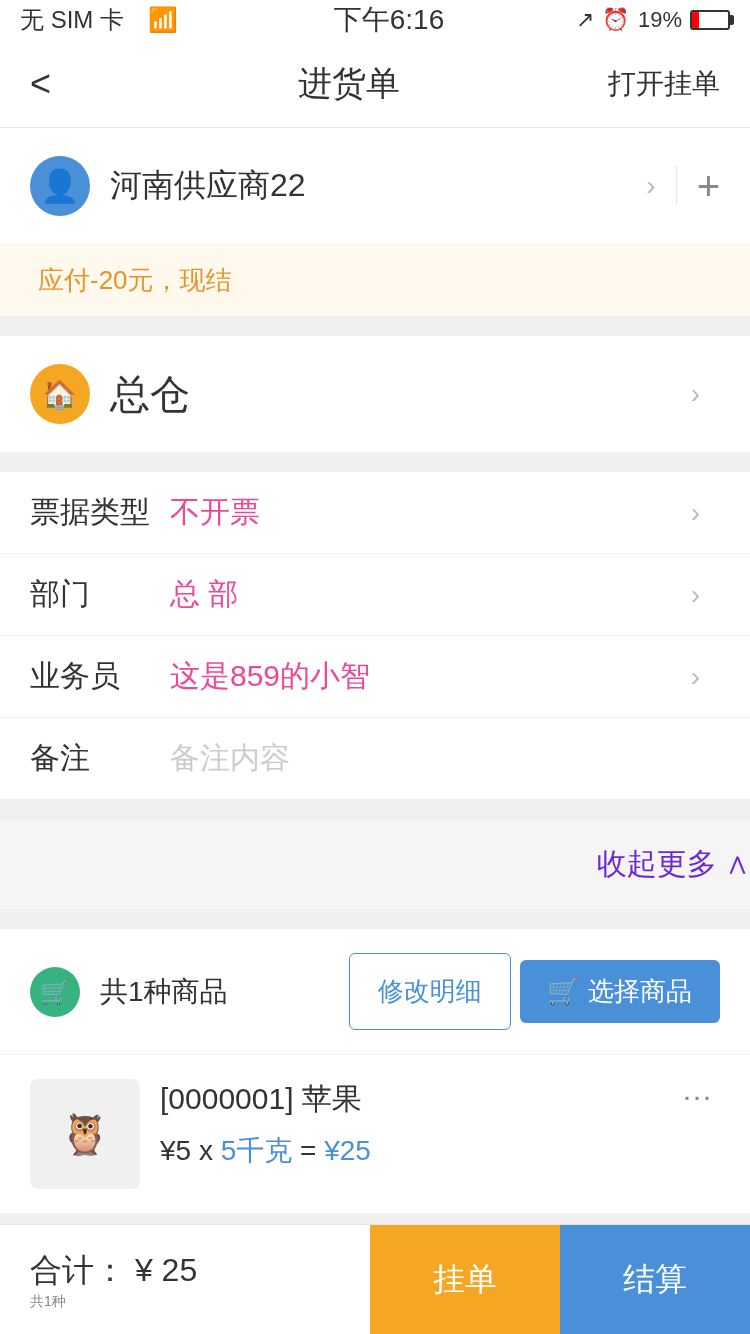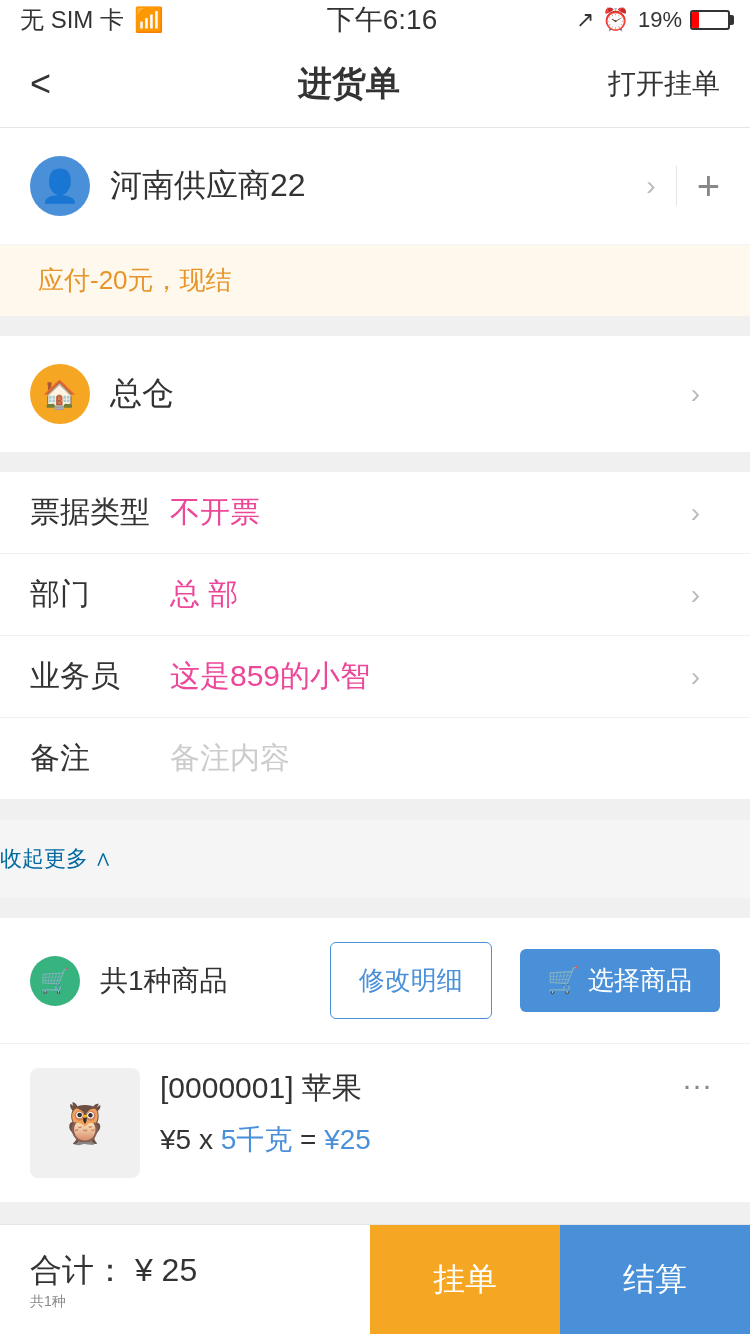--- a/index.html
+++ b/index.html
@@ -17,21 +17,21 @@
     .status-bar {
       height: 40px;
       background: #fff;
       display: flex;
       align-items: center;
       justify-content: space-between;
       padding: 0 20px;
       font-size: 24px;
       color: #333;
     }
-    .status-left { display: flex; align-items: center; gap: 10px; justify-content: flex-end; }
+    .status-left { display: flex; align-items: center; gap: 24px; justify-content: flex-end; }
     .status-center { font-size: 28px; font-weight: 500; margin-left: 24px; }
     .status-right { display: flex; align-items: center; gap: 8px; font-size: 22px; }
     .battery-icon {
       width: 40px; height: 20px; border: 2px solid #333; border-radius: 3px;
       position: relative; display: inline-flex; align-items: center;
     }
     .battery-icon::after {
       content: ''; position: absolute; right: -6px; top: 50%; transform: translateY(-50%);
       width: 4px; height: 10px; background: #333; border-radius: 0 2px 2px 0;
     }
@@ -50,21 +50,21 @@
       border-bottom: 1px solid #e5e5e5;
     }
     .nav-back {
       font-size: 36px;
       color: #333;
       cursor: pointer;
       width: 60px;
     }
     .nav-title {
       font-size: 34px;
-      font-weight: 700;
+      font-weight: 400;
       color: #333;
     }
     .nav-action {
       font-size: 28px;
       color: #333;
       cursor: pointer;
     }
 
     
     .content {
@@ -127,21 +127,21 @@
       margin-bottom: 20px;
     }
     .warehouse-icon-wrap {
       width: 60px; height: 60px; border-radius: 50%;
       background: #f5a623;
       display: flex; align-items: center; justify-content: center;
       margin-right: 20px;
       flex-shrink: 0;
     }
     .warehouse-label {
-      font-size: 32px; color: #333; flex: 1;
+      font-size: 40px; color: #333; flex: 1;
     }
 
     
     .form-row {
       display: flex;
       align-items: center;
       padding: 20px 30px;
       background: #fff;
       border-bottom: 1px solid #f0f0f0;
     }
@@ -156,24 +156,24 @@
       font-size: 30px;
       color: #ec4899;
     }
     .form-placeholder {
       color: #ccc;
     }
 
     
     .collapse-row {
       background: #f5f5f5;
-      text-align: left;
+      text-align: right;
       padding: 24px 0;
-      font-size: 22px;
-      color: #0369a1;
+      font-size: 30px;
+      color: #6d28d9;
       margin-bottom: 20px;
     }
 
     
     .product-header {
       display: flex;
       align-items: center;
       padding: 24px 30px;
       background: #fff;
       border-bottom: 1px solid #f0f0f0;
@@ -191,21 +191,21 @@
       color: #333;
     }
     .btn-outline {
       border: 1.5px solid #4a90d9;
       color: #4a90d9;
       background: #fff;
       padding: 20px 28px;
       font-size: 26px;
       border-radius: 6px;
       cursor: pointer;
-      margin-right: 28px;
+      margin-right: 9px;
     }
     .btn-blue {
       background: #4a90d9;
       color: #fff;
       border: none;
       padding: 14px 28px;
       font-size: 26px;
       border-radius: 6px;
       cursor: pointer;
       display: flex;

